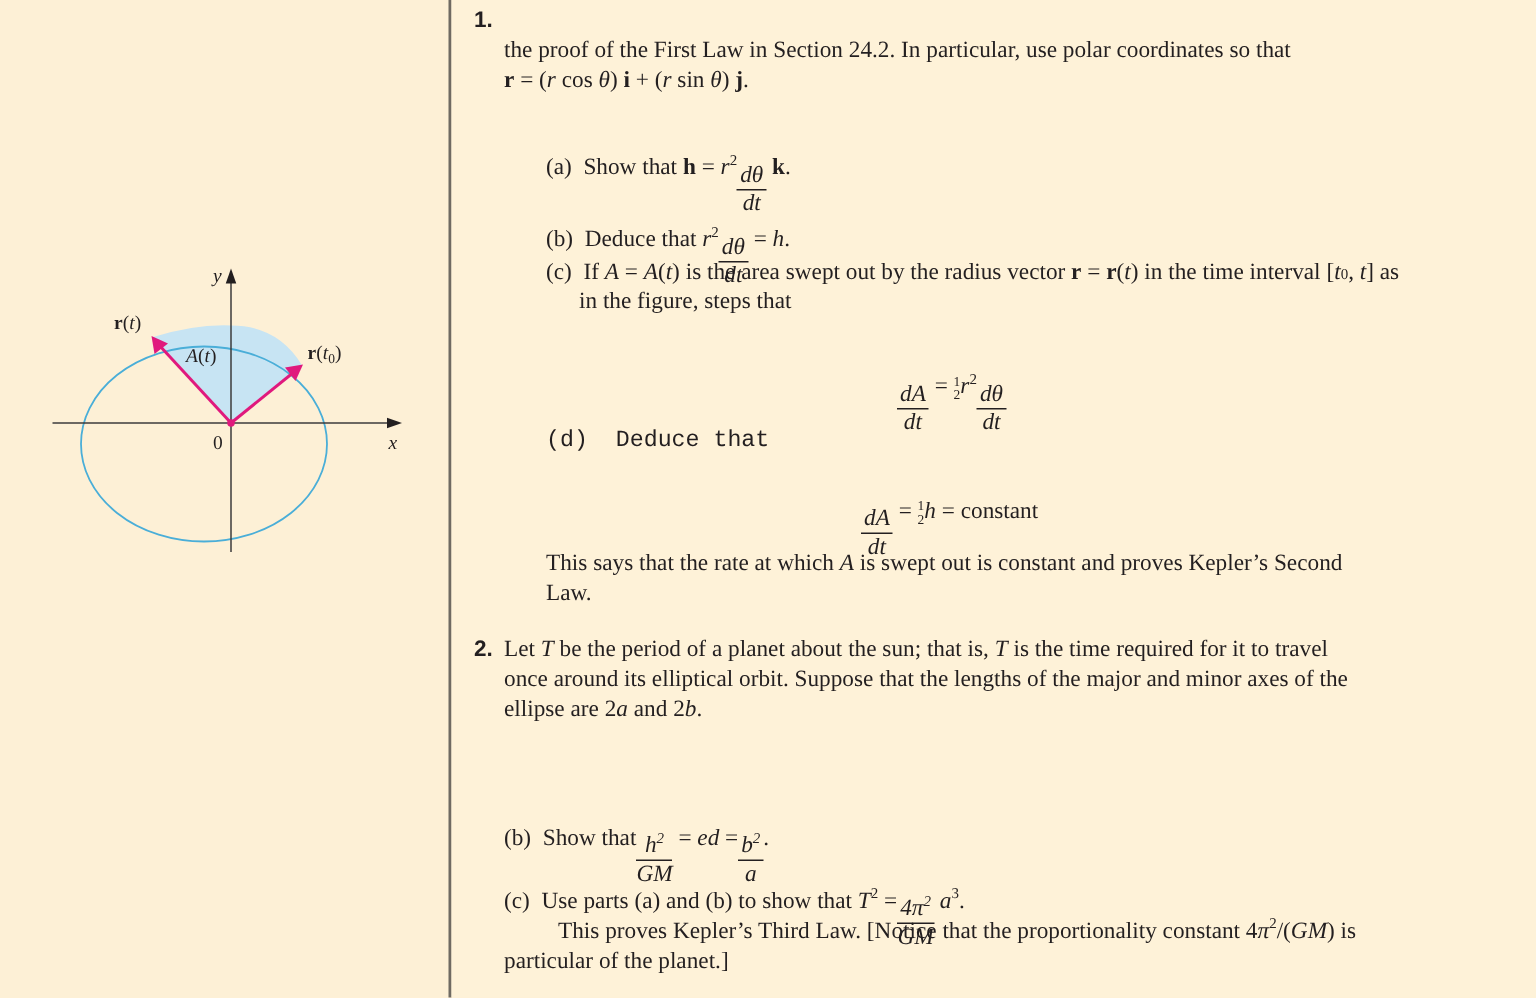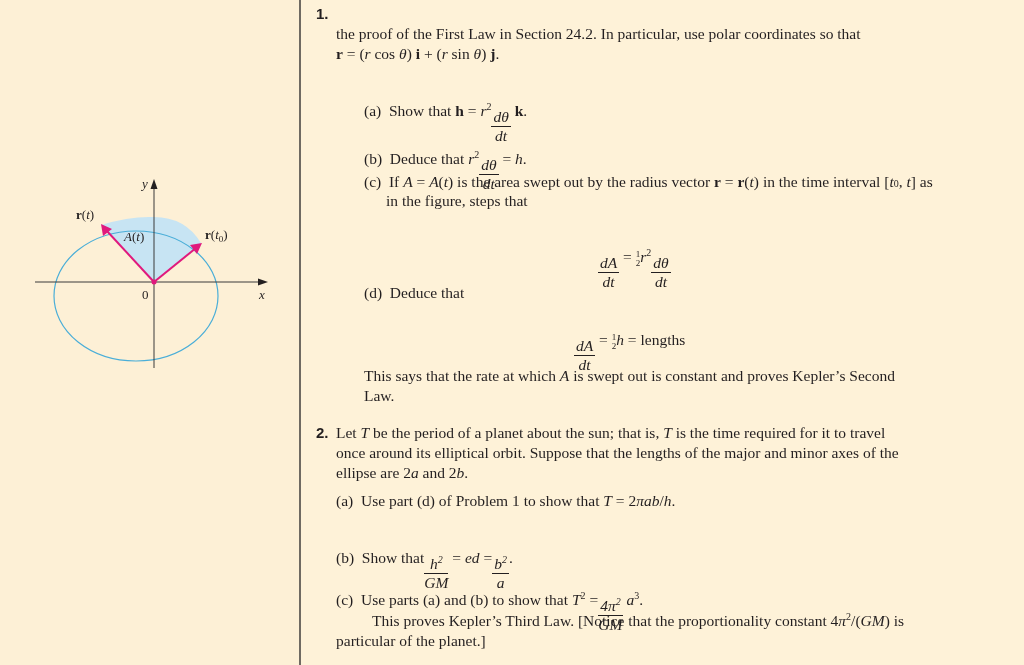--- a/index.html
+++ b/index.html
@@ -83,37 +83,34 @@
   </span>
 
   <span class="t" style="left:63px; top:172px;">
     <span>(c)</span>&nbsp; If <i>A</i> = <i>A</i>(<i>t</i>) is the area swept out by the radius vector <b>r</b> = <b>r</b>(<i>t</i>) in the time interval [<i>t</i><span class="small">0</span>, <i>t</i>] as
   </span>
   <span class="t" style="left:85px; top:191px;">in the figure, steps that</span>
   <span class="t" style="left:297px; top:226px;">
     <span class="frac"><span class="n">dA</span><span class="d">dt</span></span> = <span class="half"><span>1</span><span>2</span></span><i>r</i><sup>2</sup><span class="frac"><span class="n">dθ</span><span class="d">dt</span></span>
   </span>
 
-  <span class="t" style="left:63px; top:283px;">
+  <span class="t" style="left:63px; top:283px;font-family:Liberation Mono, monospace;">
     <span>(d)</span>&nbsp; <span>Deduce that</span>
   </span>
   <span class="t" style="left:273px; top:309px;">
-    <span class="frac"><span class="n">dA</span><span class="d">dt</span></span> = <span class="half"><span>1</span><span>2</span></span><i>h</i> = <span>lengths</span>
+    <span class="frac"><span class="n">dA</span><span class="d">dt</span></span> = <span class="half"><span>1</span><span>2</span></span><i>h</i> = <span>constant</span>
   </span>
   <span class="t" style="left:63px; top:366px;">This says that the rate at which <i>A</i> is swept out is constant and proves Kepler’s Second</span>
   <span class="t" style="left:63px; top:386px;">Law.</span>
 
   <span class="t num" style="left:15px; top:423px;">2.</span>
   <span class="t" style="left:35px; top:423px;">Let <i>T</i> be the period of a planet about the sun; that is, <i>T</i> is the time required for it to travel</span>
   <span class="t" style="left:35px; top:443px;">once around its elliptical orbit. Suppose that the lengths of the major and minor axes of the</span>
   <span class="t" style="left:35px; top:463px;">ellipse are 2<i>a</i> and 2<i>b</i>.</span>
 
-  <span class="t" style="left:35px; top:491px;">
-    <span>(a)</span>&nbsp; Use part (d) of Problem 1 to show that <i>T</i> = 2<i>πab</i>/<i>h</i>.
-  </span>
 
   <span class="t" style="left:35px; top:527px;">
     <span>(b)</span>&nbsp; Show that<span class="frac"><span class="n"><i>h</i><sup>2</sup></span><span class="d">GM</span></span> = <i>ed</i> =<span class="frac"><span class="n"><i>b</i><sup>2</sup></span><span class="d">a</span></span>.
   </span>
 
   <span class="t" style="left:35px; top:569px;">
     <span>(c)</span>&nbsp; Use parts (a) and (b) to show that <i>T</i><sup>2</sup> =<span class="frac"><span class="n">4<i>π</i><sup>2</sup></span><span class="d">GM</span></span> <i>a</i><sup>3</sup>.
   </span>
 
   <span class="t" style="left:35px; top:611px;margin-left:36px;">This proves Kepler’s Third Law. [Notice that the proportionality constant 4<i>π</i><sup>2</sup>/(<i>GM</i>) is</span>

